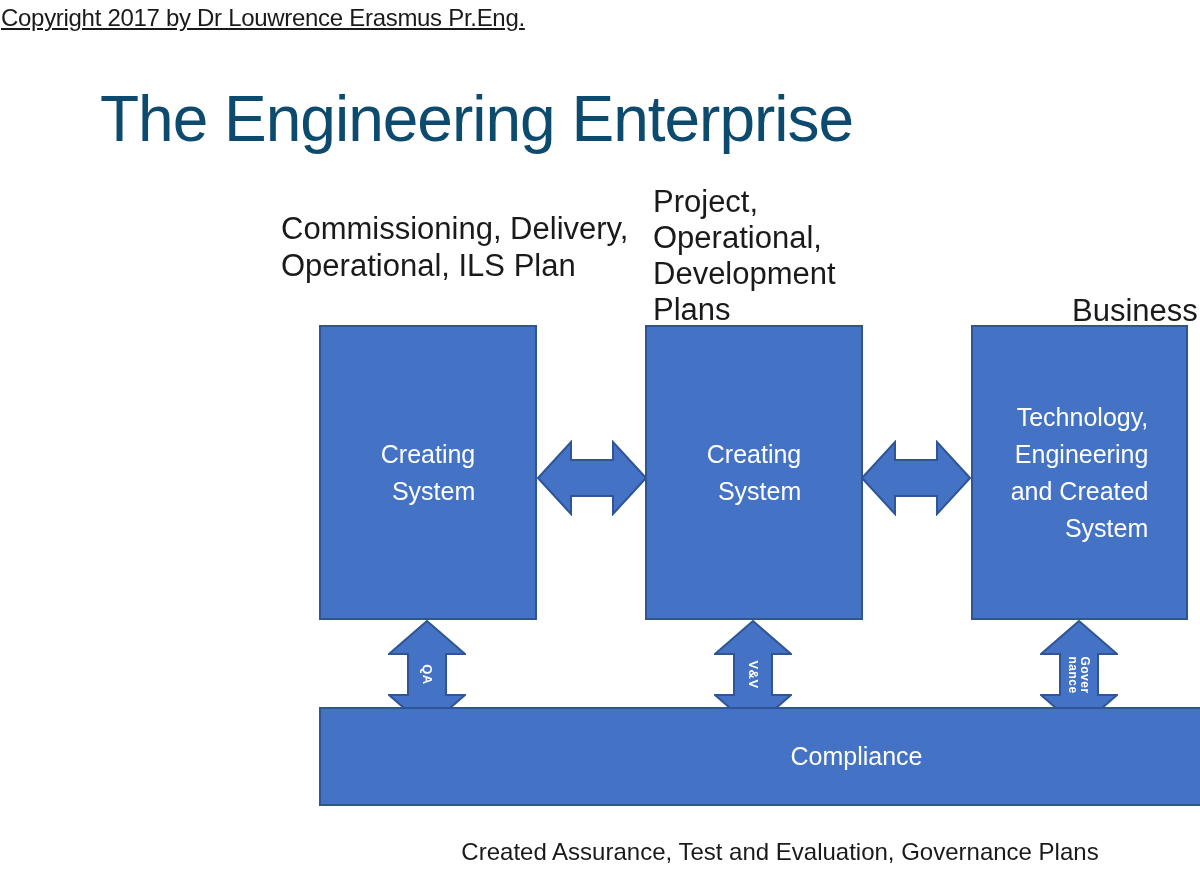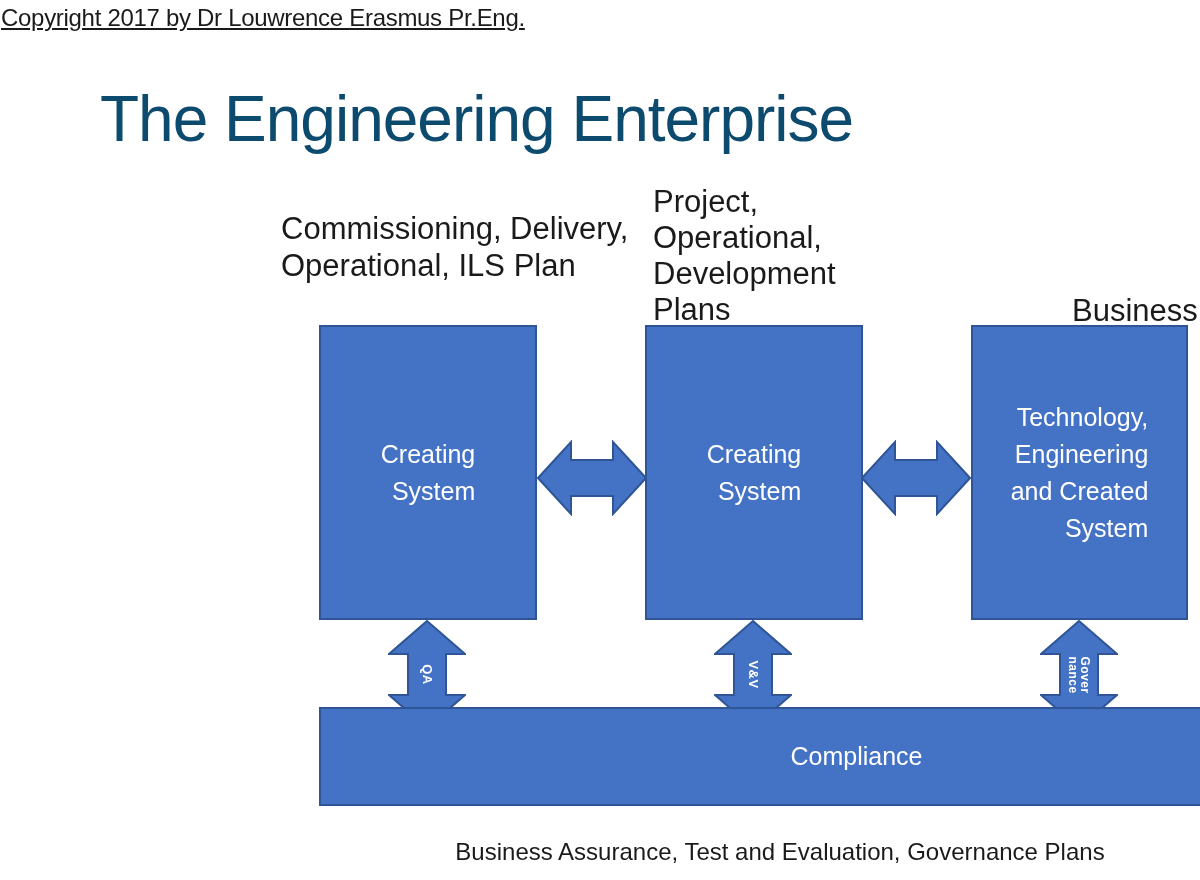--- a/index.html
+++ b/index.html
@@ -130,13 +130,13 @@
   <div class="v-arrow-label" style="font-size:12px;line-height:12px;">
     <span>Gover</span>
     <span>nance</span>
   </div>
 </div>
 
 <div class="abs box box-compliance">
   <div>Compliance</div>
 </div>
 
-<div class="abs label-bottom">Business Assurance, Test and Evaluation, Governance Plans</div>
+<div class="abs label-bottom">Created Assurance, Test and Evaluation, Governance Plans</div>
 
 </body></html>

